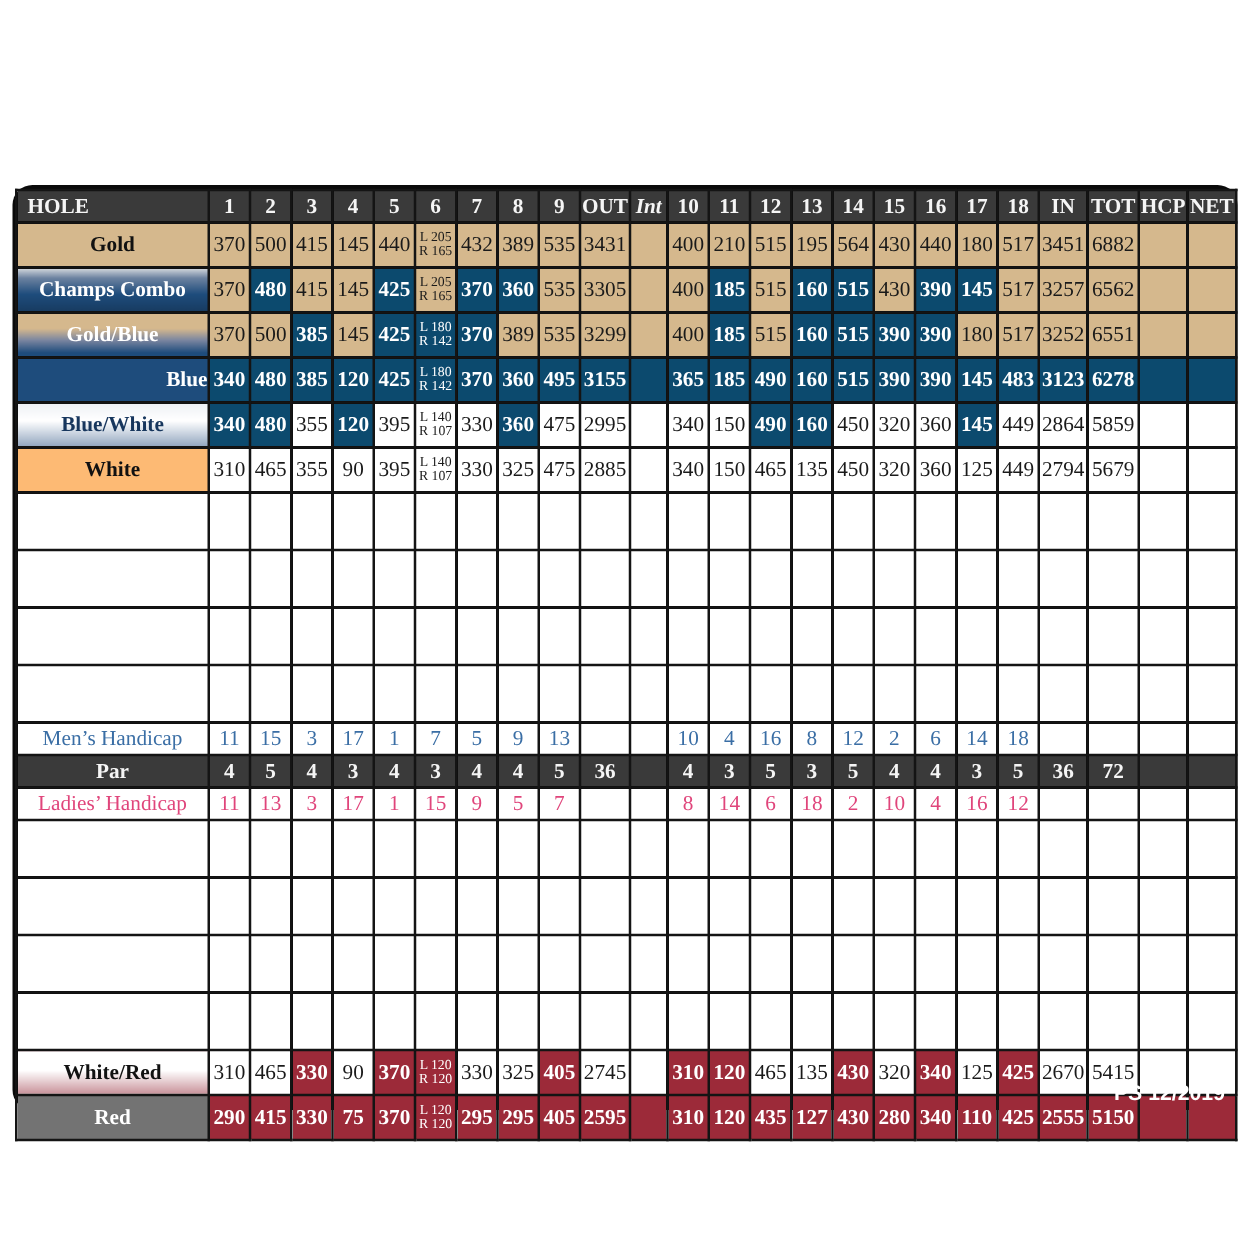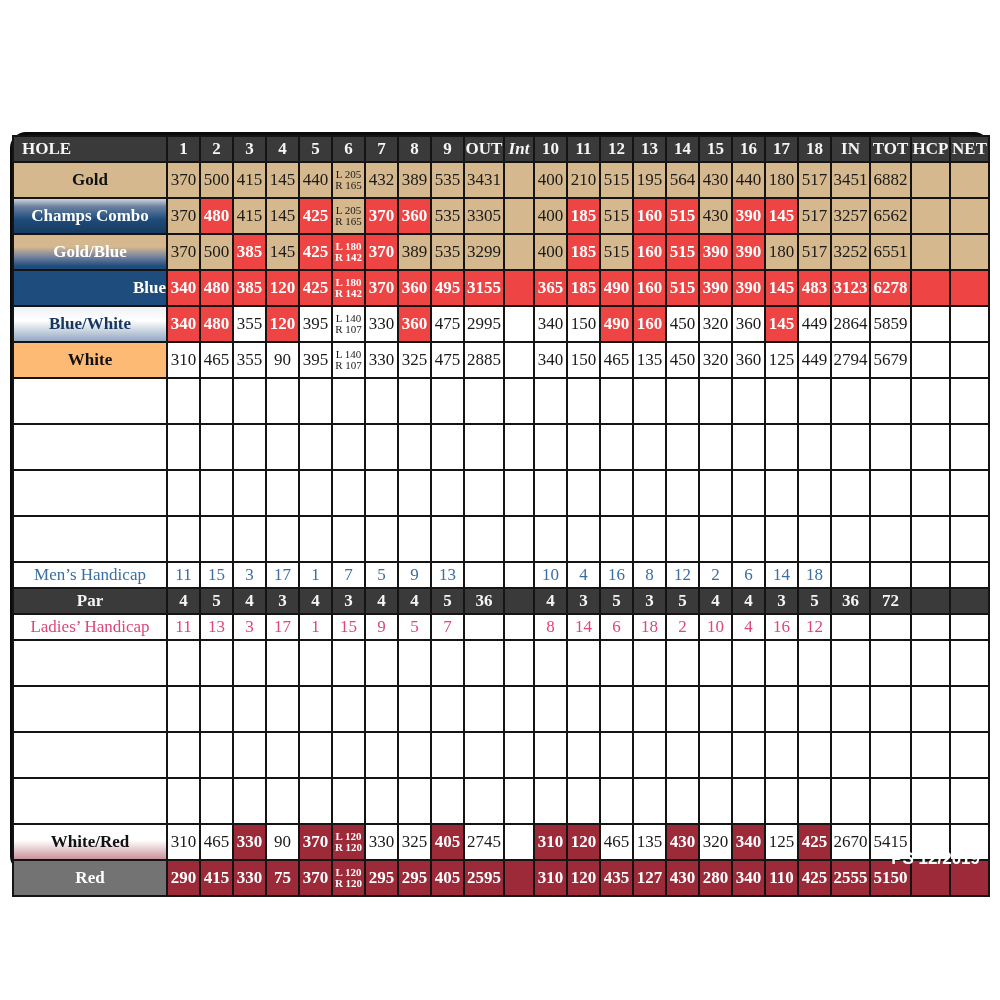--- a/index.html
+++ b/index.html
@@ -1,35 +1,35 @@
 <!DOCTYPE html>
 <html><head>
 <meta charset="utf-8">
 <style>
   html,body{margin:0;padding:0;background:#ffffff;width:1000px;height:1000px;position:relative;
     font-family:"Liberation Serif",serif;}
-  #frame{position:absolute;left:10px;top:132px;width:980px;height:740px;background:#0a0a0a;
+  #frame{position:absolute;left:10px;top:148px;width:980px;height:740px;background:#0a0a0a;
     box-sizing:border-box;padding:3px 2px 16px 2px;border-radius:16px;}
   table{border-collapse:collapse;table-layout:fixed;width:976px;}
   td{border:2px solid #141414;text-align:center;vertical-align:middle;padding:0;
      font-size:17px;white-space:nowrap;overflow:hidden;color:#1a1a1a;}
   tr.h-header{height:26px}
   tr.h-tee{height:36px}
   tr.h-mid{height:26px}
   tr.h-empty{height:46px}
   td.hdr{background:#3a3a3a;color:#f5f5f5;font-weight:bold;}
   td.hdr-label{text-align:left;padding-left:8px;}
   td.italic{font-style:italic;}
   td.bg-t{background:#d5b88d;}
-  td.bg-b{background:#ef4444;color:#ffffff;font-weight:bold;text-align:center;}
+  td.bg-b{background:#0c4a6e;color:#ffffff;font-weight:bold;text-align:center;}
   td.bg-w{background:#ffffff;}
   td.bg-r{background:#9c2a39;color:#ffffff;font-weight:bold;}
   td.bg-d{background:#3a3a3a;color:#f5f5f5;font-weight:bold;}
   td.two-line{font-size:11px;line-height:11px;font-weight:normal;}
-  td.bg-b.two-line,td.bg-r.two-line{font-weight:bold;}
+  td.bg-b.two-line,td.bg-r.two-line{font-weight:normal;}
   td.lbl{font-weight:bold;}
   .lbl-gold{background:#d5b88d;color:#111;}
   .lbl-champs{background:linear-gradient(180deg,#cfd4da 0%,#6c82a0 22%,#1e4c7c 60%,#173b61 100%);color:#fff;}
   .lbl-goldblue{background:linear-gradient(180deg,#d5b88d 0%,#d5b88d 35%,#7b86a0 62%,#1e4c7c 92%);color:#fff;}
   .lbl-blue{background:#1e4c7c;color:#fff;text-align:right;}
   .lbl-bluewhite{background:linear-gradient(180deg,#eef1f5 0%,#ffffff 40%,#93a7c0 100%);color:#17365d;}
   .lbl-white{background:#fdba74;color:#111;}
   .lbl-menshc{background:#ffffff;color:#3a6ea5;font-weight:normal;}
   .lbl-par{background:#3a3a3a;color:#f5f5f5;}
   .lbl-ladieshc{background:#ffffff;color:#e0457b;font-weight:normal;}

